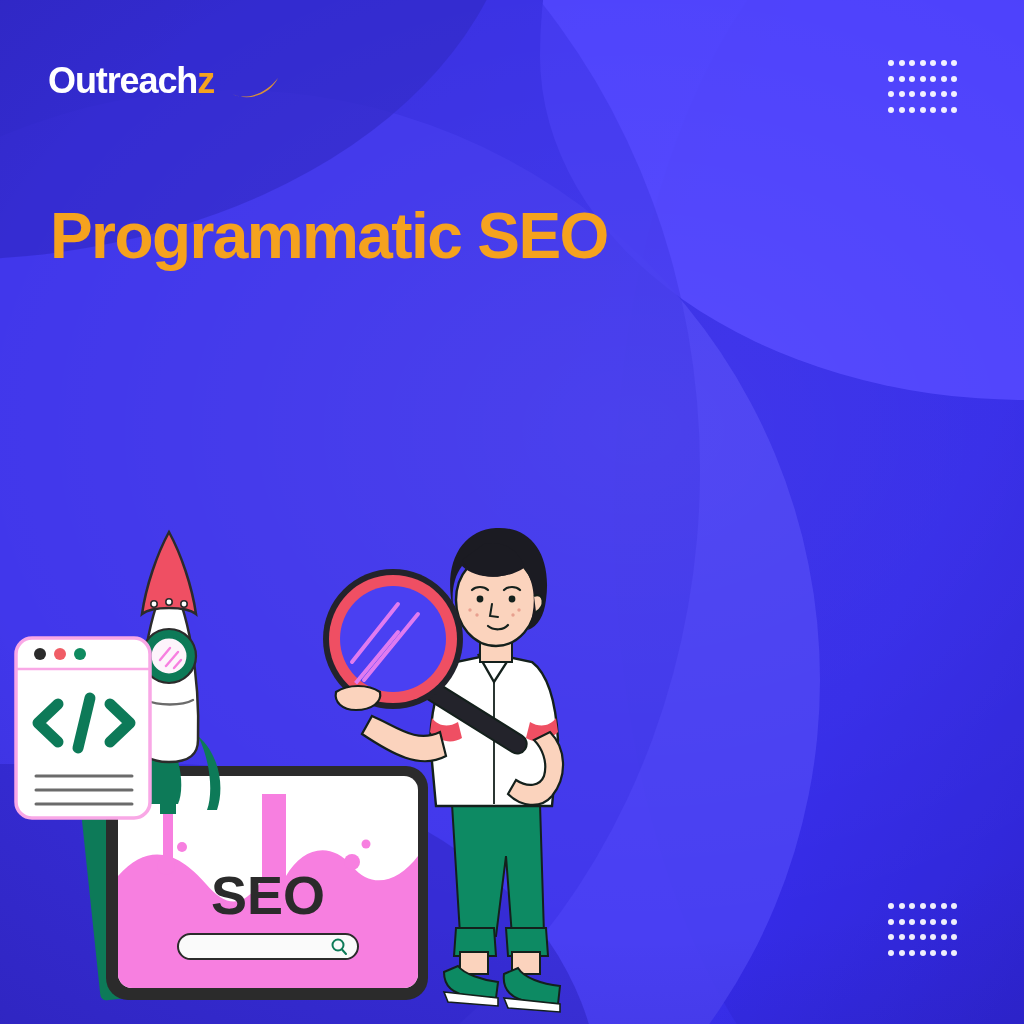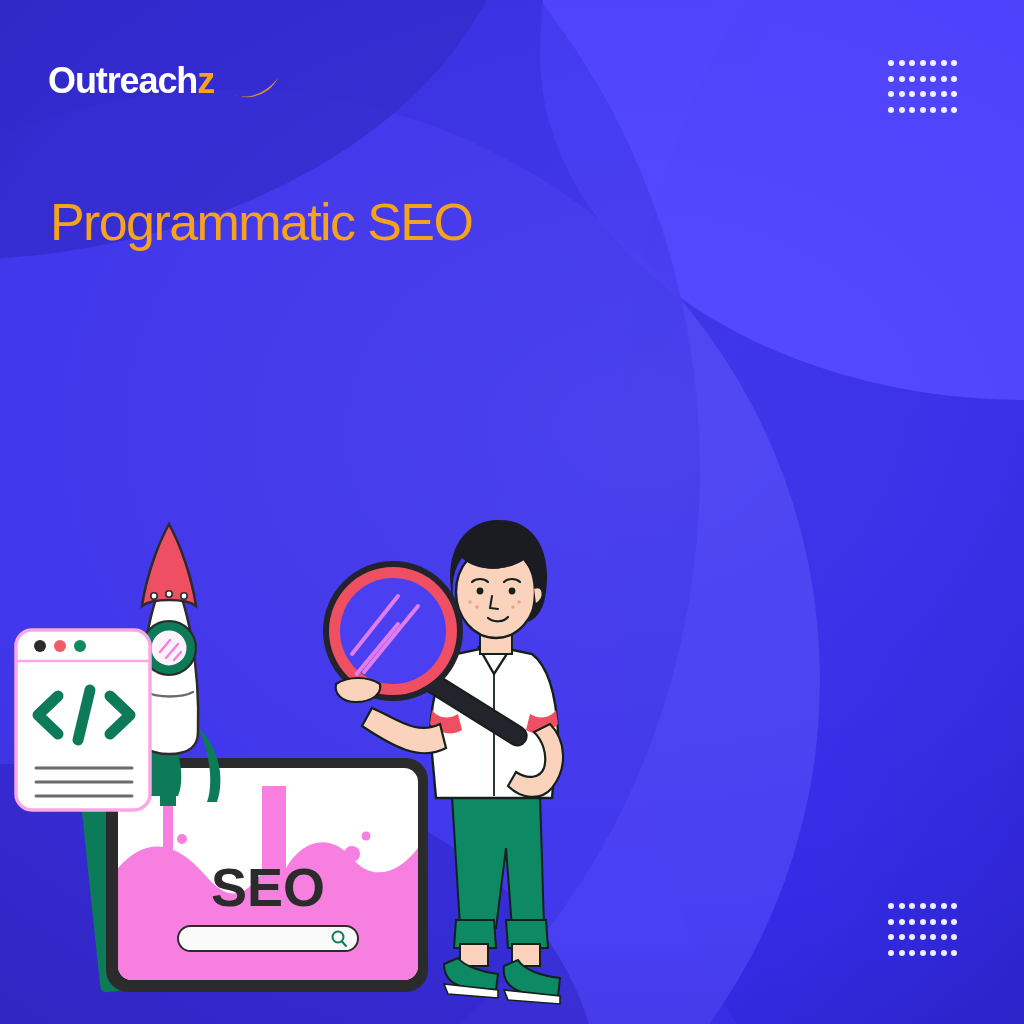--- a/index.html
+++ b/index.html
@@ -68,29 +68,29 @@
   
   .logo{position:absolute;left:48px;top:58px;height:46px;
     display:flex;align-items:center;}
   .logo-text{font-size:36px;font-weight:bold;color:#ffffff;
     letter-spacing:-1.1px;line-height:1;}
   .logo-z{color:#f5a21e;position:relative;display:inline-block;}
   .logo-swoosh{position:absolute;left:182px;top:16px;
     width:52px;height:26px;overflow:visible;}
 
   
-  .title{position:absolute;left:50px;top:196px;
-    font-size:52px;font-weight:normal;color:#f5a21e;
+  .title{position:absolute;left:50px;top:204px;
+    font-size:64px;font-weight:bold;color:#f5a21e;
     letter-spacing:-1.6px;line-height:1;white-space:nowrap;}
   .subtitle{position:absolute;left:48px;top:312px;
     font-size:56px;color:#ffffff;line-height:1.33;
     letter-spacing:-0.6px;font-weight:400;max-width:860px;}
 
   
-  .illu{position:absolute;left:0;bottom:8px;width:640px;height:520px;}
+  .illu{position:absolute;left:0;bottom:0;width:640px;height:520px;}
   .illu svg{display:block;width:640px;height:520px;}
 </style>
 </head>
 <body>
 
 <div class="poster">
 
   <div class="bg-base"></div>
   <div class="bg-right-deep"></div>
   <div class="bg-blob-light"></div>

